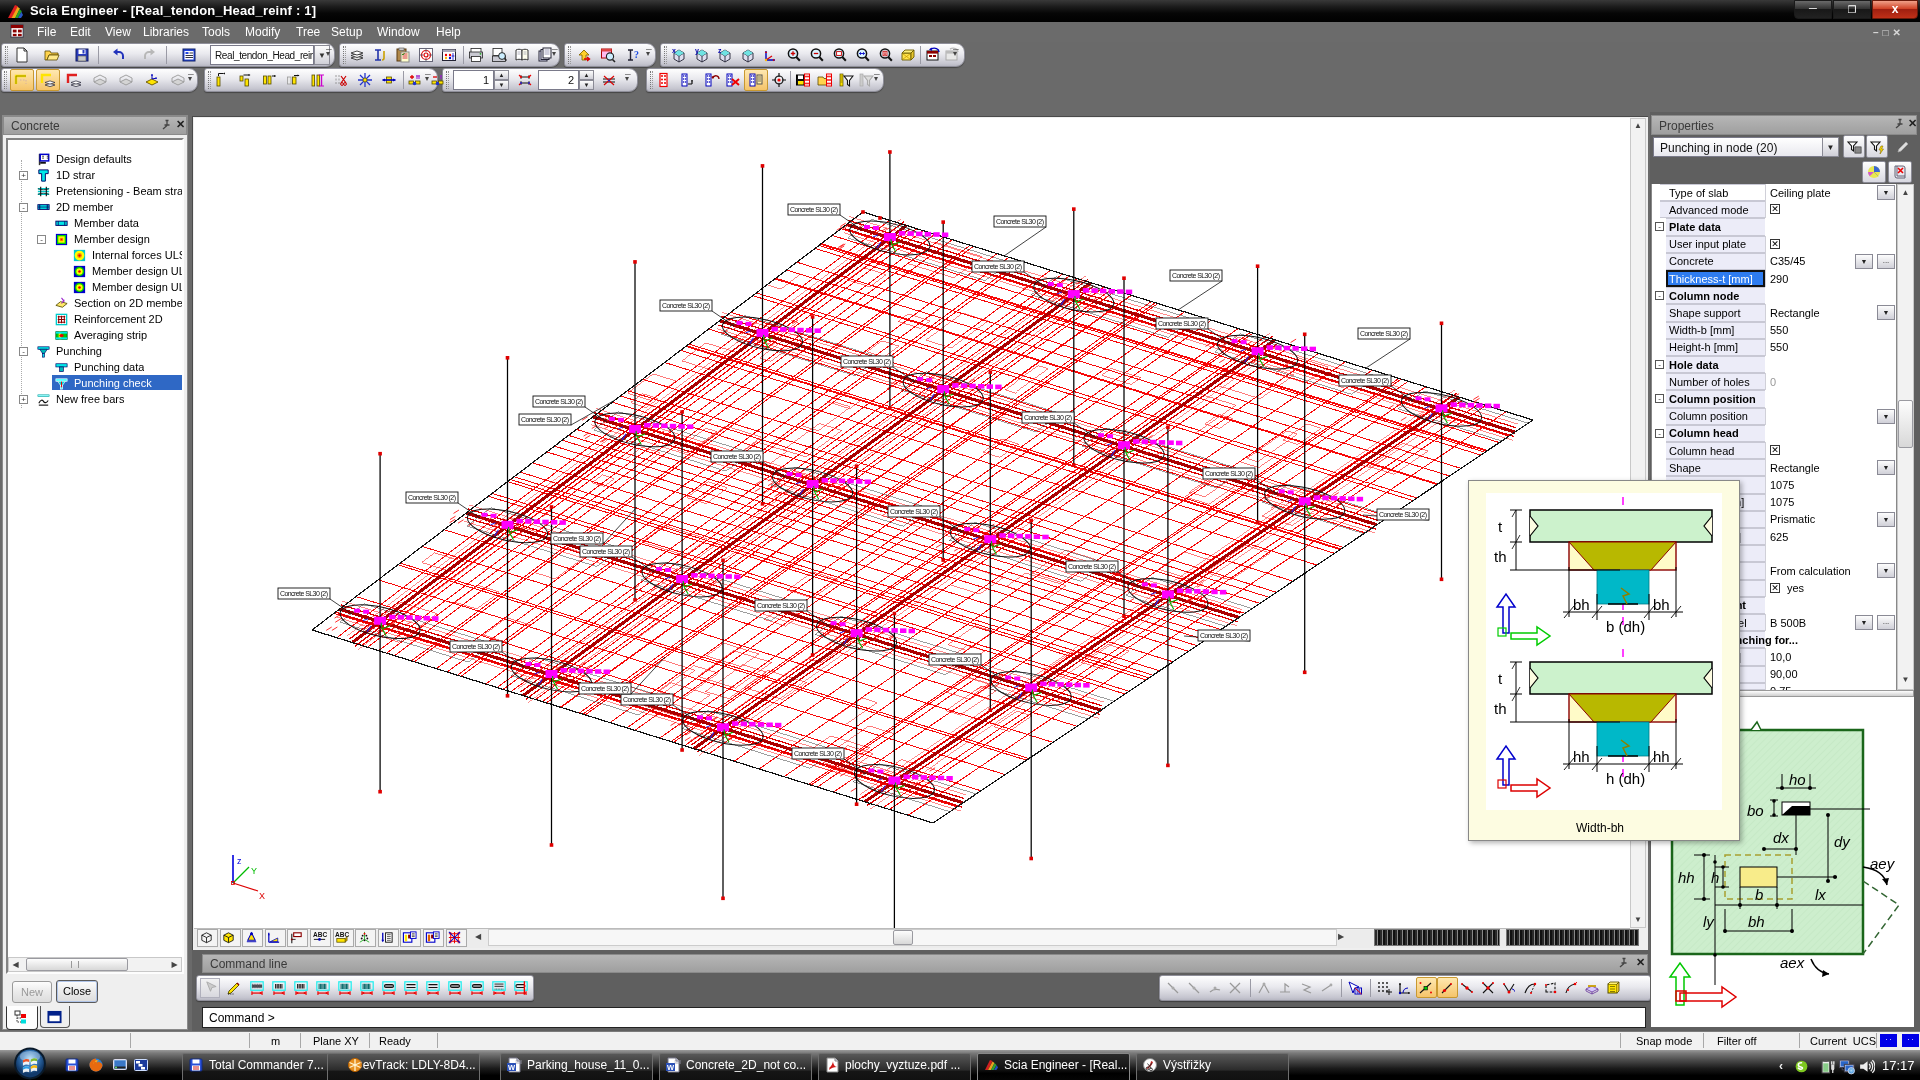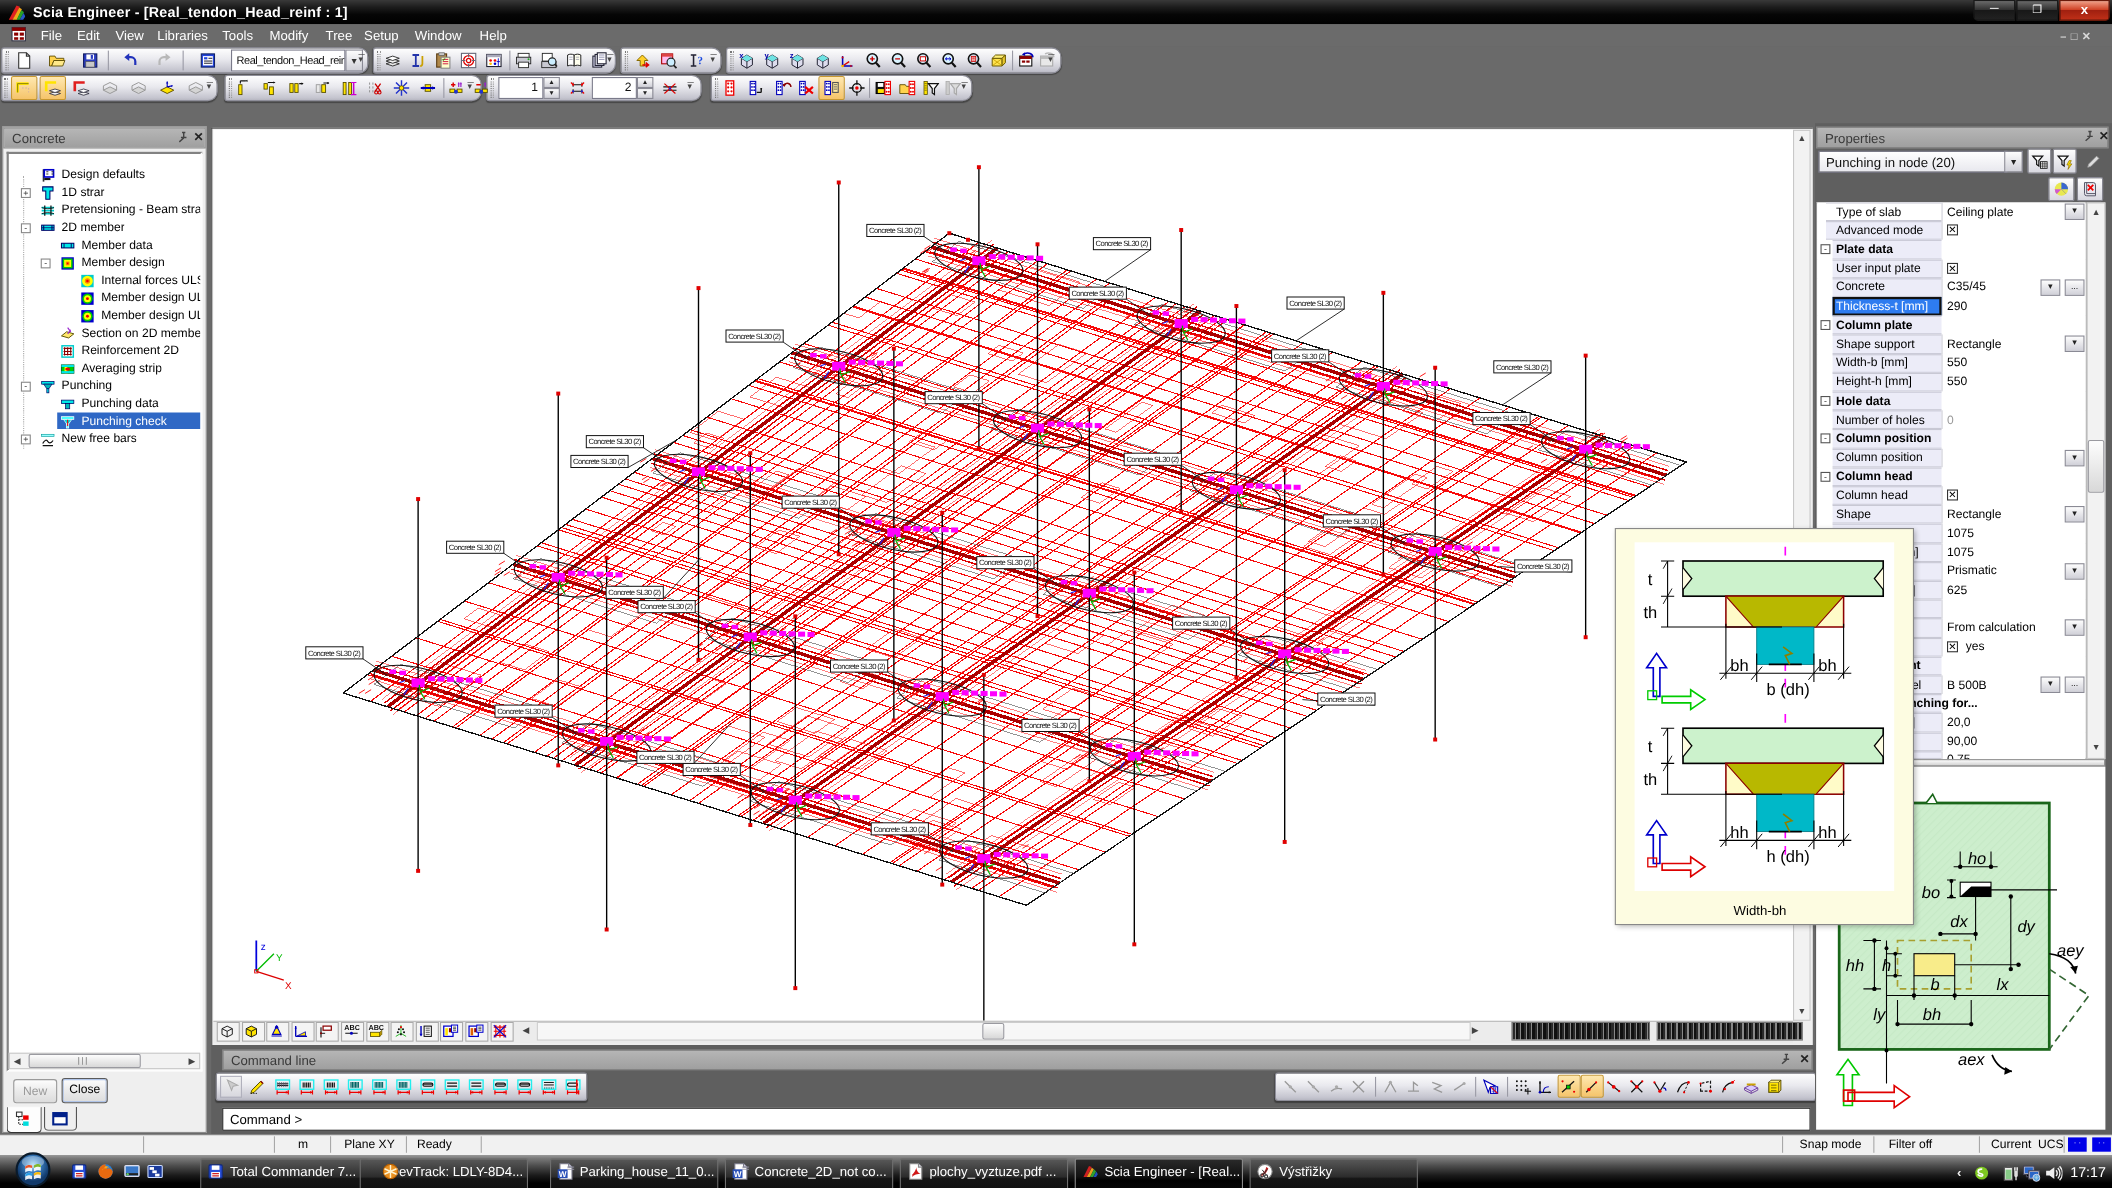--- a/index.html
+++ b/index.html
@@ -1413,21 +1413,21 @@
 <div class="abs ddbtn" style="left:1877px;top:253.8px;width:18px;height:15px;font-size:8px;text-align:center;line-height:12px;color:#222">...</div>
 <div class="abs" style="left:1652px;top:270.0px;width:244px;height:17.2px;background:#fff"></div>
 <div class="abs" style="left:1666px;top:270.0px;width:99px;height:17.2px;background:#ececf8;border-bottom:1px solid #c8c8d4;border-top:1px solid #c8c8d4"></div>
 <div class="abs" style="left:1765px;top:270.0px;width:1px;height:17.2px;background:#d0d0d8"></div>
 <div class="abs" style="left:1666px;top:270.0px;width:99px;height:17.2px;background:#2e7cf0;border:2px solid #111"></div>
 <div class="abs gridlbl" style="left:1669px;top:272.5px;color:#fff;width:94px">Thickness-t [mm]</div>
 <div class="abs ptext" style="left:1770px;top:272.5px">290</div>
 <div class="abs" style="left:1652px;top:287.2px;width:244px;height:17.2px;background:#fff"></div>
 <div class="abs" style="left:1666px;top:287.2px;width:99px;height:17.2px;background:#ececf8;border-bottom:1px solid #c8c8d4;border-top:1px solid #c8c8d4"></div>
 <div class="abs" style="left:1655px;top:291.2px;width:9px;height:9px;background:#fff;border:1px solid #555;font-size:8px;line-height:7px;text-align:center;color:#333">-</div>
-<div class="abs gridlbl" style="left:1669px;top:289.7px;font-weight:bold;width:222px">Column plate</div>
+<div class="abs gridlbl" style="left:1669px;top:289.7px;font-weight:bold;width:222px">Column node</div>
 <div class="abs" style="left:1652px;top:304.4px;width:244px;height:17.2px;background:#fff"></div>
 <div class="abs" style="left:1666px;top:304.4px;width:99px;height:17.2px;background:#ececf8;border-bottom:1px solid #c8c8d4;border-top:1px solid #c8c8d4"></div>
 <div class="abs" style="left:1765px;top:304.4px;width:1px;height:17.2px;background:#d0d0d8"></div>
 <div class="abs gridlbl" style="left:1669px;top:306.9px;width:94px">Shape support</div>
 <div class="abs ptext" style="left:1770px;top:306.9px">Rectangle</div>
 <div class="abs ddbtn" style="left:1877px;top:305.4px;width:18px;height:15px;font-size:7px;text-align:center;line-height:14px;color:#222">▼</div>
 <div class="abs" style="left:1652px;top:321.6px;width:244px;height:17.2px;background:#fff"></div>
 <div class="abs" style="left:1666px;top:321.6px;width:99px;height:17.2px;background:#ececf8;border-bottom:1px solid #c8c8d4;border-top:1px solid #c8c8d4"></div>
 <div class="abs" style="left:1765px;top:321.6px;width:1px;height:17.2px;background:#d0d0d8"></div>
 <div class="abs gridlbl" style="left:1669px;top:324.1px;width:94px">Width-b [mm]</div>
@@ -1519,21 +1519,21 @@
 <div class="abs ddbtn" style="left:1855px;top:615.0px;width:18px;height:15px;font-size:7px;text-align:center;line-height:14px;color:#222">▼</div>
 <div class="abs ddbtn" style="left:1877px;top:615.0px;width:18px;height:15px;font-size:8px;text-align:center;line-height:12px;color:#222">...</div>
 <div class="abs" style="left:1652px;top:631.2px;width:244px;height:17.2px;background:#fff"></div>
 <div class="abs" style="left:1666px;top:631.2px;width:99px;height:17.2px;background:#ececf8;border-bottom:1px solid #c8c8d4;border-top:1px solid #c8c8d4"></div>
 <div class="abs" style="left:1655px;top:635.2px;width:9px;height:9px;background:#fff;border:1px solid #555;font-size:8px;line-height:7px;text-align:center;color:#333">-</div>
 <div class="abs gridlbl" style="left:1669px;top:633.7px;font-weight:bold;width:222px">Design of punching for...</div>
 <div class="abs" style="left:1652px;top:648.4px;width:244px;height:17.2px;background:#fff"></div>
 <div class="abs" style="left:1666px;top:648.4px;width:99px;height:17.2px;background:#ececf8;border-bottom:1px solid #c8c8d4;border-top:1px solid #c8c8d4"></div>
 <div class="abs" style="left:1765px;top:648.4px;width:1px;height:17.2px;background:#d0d0d8"></div>
 <div class="abs gridlbl" style="left:1669px;top:650.9px;width:94px">Diameter [mm]</div>
-<div class="abs ptext" style="left:1770px;top:650.9px">20,0</div>
+<div class="abs ptext" style="left:1770px;top:650.9px">10,0</div>
 <div class="abs" style="left:1652px;top:665.6px;width:244px;height:17.2px;background:#fff"></div>
 <div class="abs" style="left:1666px;top:665.6px;width:99px;height:17.2px;background:#ececf8;border-bottom:1px solid #c8c8d4;border-top:1px solid #c8c8d4"></div>
 <div class="abs" style="left:1765px;top:665.6px;width:1px;height:17.2px;background:#d0d0d8"></div>
 <div class="abs gridlbl" style="left:1669px;top:668.1px;width:94px">Angle e...</div>
 <div class="abs ptext" style="left:1770px;top:668.1px">90,00</div>
 <div class="abs" style="left:1652px;top:682.8px;width:244px;height:7.2px;background:#fff"></div>
 <div class="abs" style="left:1666px;top:682.8px;width:99px;height:7.2px;background:#ececf8;border-bottom:1px solid #c8c8d4;border-top:1px solid #c8c8d4"></div>
 <div class="abs" style="left:1765px;top:682.8px;width:1px;height:7.2px;background:#d0d0d8"></div>
 <div class="abs gridlbl" style="left:1669px;top:685.3px;width:94px">a.o</div>
 <div class="abs ptext" style="left:1770px;top:685.3px">0.75</div>

